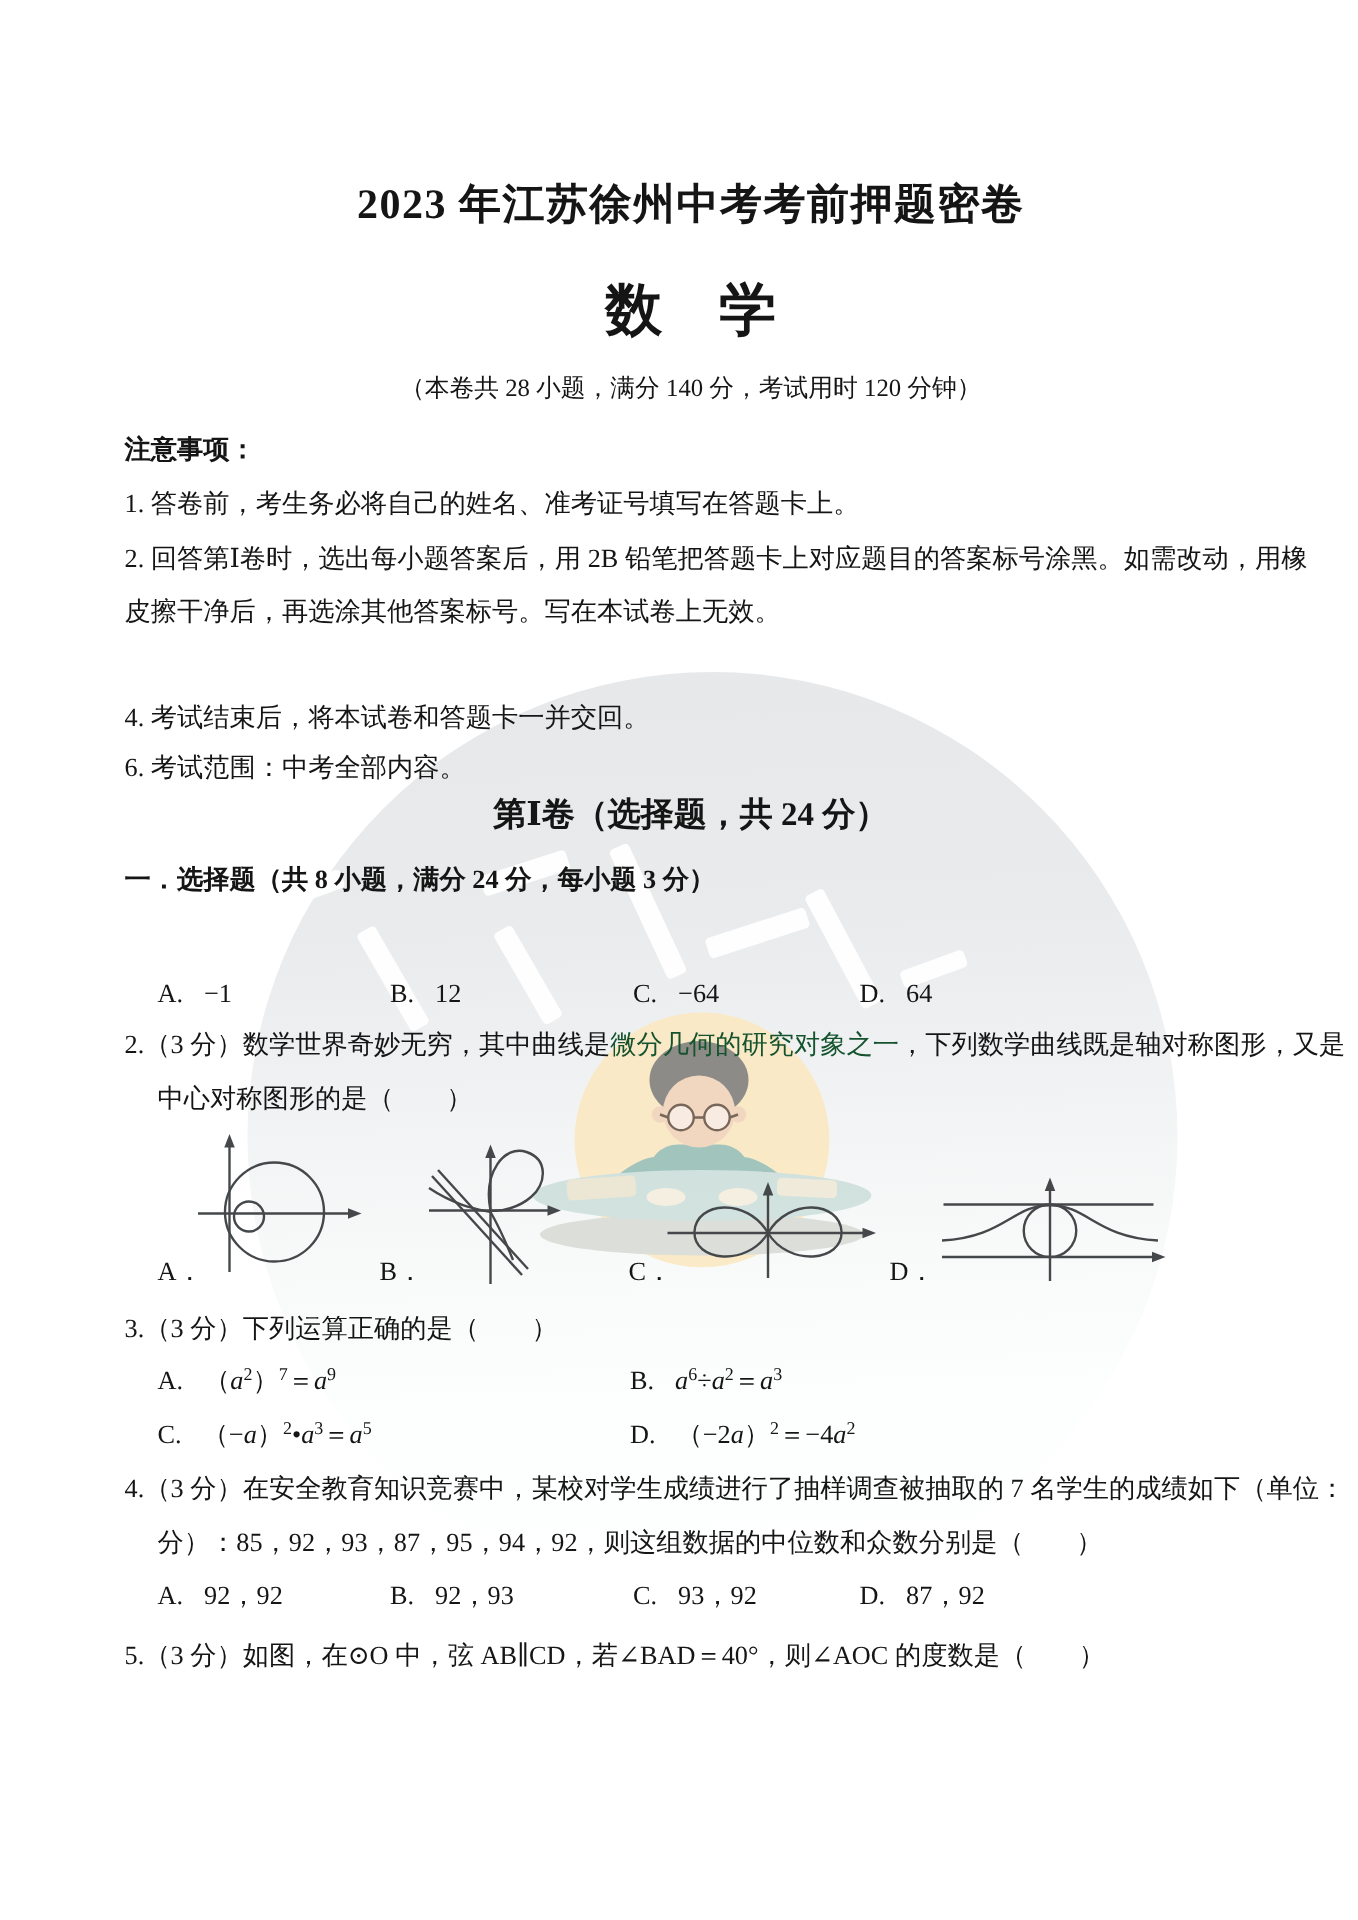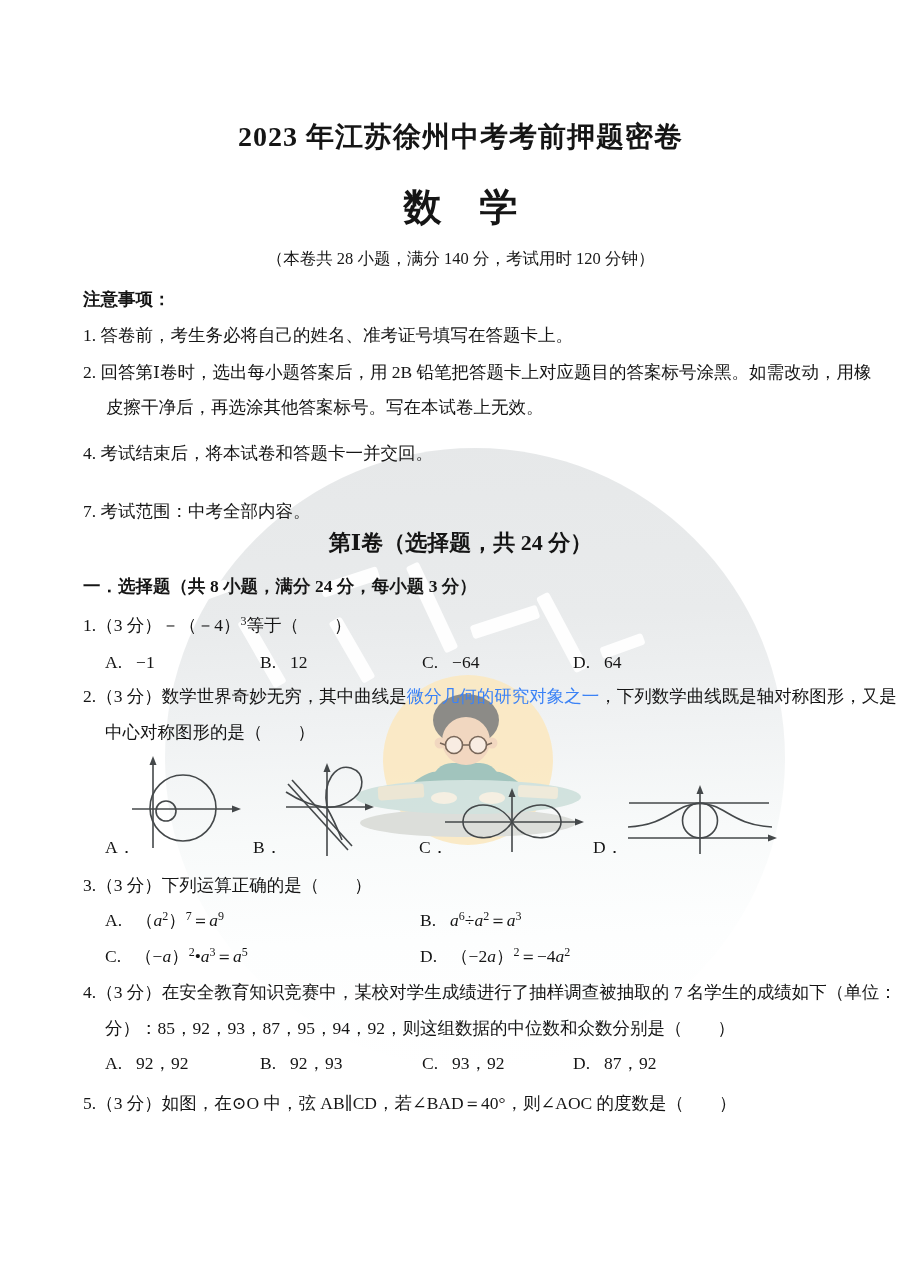--- a/index.html
+++ b/index.html
@@ -24,21 +24,21 @@
   
   .content{position:absolute;inset:0;z-index:2;}
   .abs{position:absolute;white-space:nowrap;line-height:26px;font-size:17.5px;}
   .title{left:0;right:0;text-align:center;top:121px;font-size:28px;font-weight:700;letter-spacing:1px;line-height:32px;}
   .subject{left:0;right:0;text-align:center;top:166px;font-size:38px;font-weight:700;line-height:46px;margin-top:18px;}
   .meta{left:0;right:0;text-align:center;top:246px;font-size:16.5px;}
   .notice-heading{left:83px;top:286px;font-weight:700;text-align:center;}
   .sec-title{left:0;right:0;text-align:center;top:528px;font-size:22px;font-weight:700;line-height:30px;}
   .part-heading{left:83px;top:573px;font-weight:700;}
   .opt-label{margin-right:14px;}
-  .hl{color:#3b82f6;}
+  .hl{color:#14532d;}
   sup{font-size:12px;line-height:0;vertical-align:6px;}
   i{font-style:italic;}
   .curve{position:absolute;}
   .curve path,.curve circle,.curve line{fill:none;stroke:#44484a;stroke-width:1.6;}
   .curve polygon{fill:#44484a;stroke:none;}
 </style>
 </head>
 <body>
 
 <div class="page">
@@ -81,28 +81,27 @@
 
   <div class="content">
 
     <div class="abs title">2023 年江苏徐州中考考前押题密卷</div>
     <div class="abs subject">数　学</div>
     <div class="abs meta">（本卷共 28 小题，满分 140 分，考试用时 120 分钟）</div>
 
     <div class="abs notice-heading">注意事项：</div>
     <div class="abs" style="left:83px;top:322px;text-align:center;">1. 答卷前，考生务必将自己的姓名、准考证号填写在答题卡上。</div>
     <div class="abs" style="left:83px;top:359px;">2. 回答第Ⅰ卷时，选出每小题答案后，用 2B 铅笔把答题卡上对应题目的答案标号涂黑。如需改动，用橡</div>
-    <div class="abs" style="left:83px;top:394px;margin-left:23px;">皮擦干净后，再选涂其他答案标号。写在本试卷上无效。</div>
-    <div class="abs" style="left:83px;top:440px;">4. 考试结束后，将本试卷和答题卡一并交回。</div>
-    <div class="abs" style="left:83px;top:498px;">7. 考试范围：中考全部内容。</div>
+    <div class="abs" style="left:83px;top:394px;">皮擦干净后，再选涂其他答案标号。写在本试卷上无效。</div>
+    <div class="abs" style="left:83px;top:465px;">4. 考试结束后，将本试卷和答题卡一并交回。</div>
+    <div class="abs" style="left:83px;top:498px;">6. 考试范围：中考全部内容。</div>
 
     <div class="abs sec-title">第Ⅰ卷（选择题，共 24 分）</div>
     <div class="abs part-heading">一．选择题（共 8 小题，满分 24 分，每小题 3 分）</div>
 
-    <div class="abs" style="left:83px;top:612px;"><span>1.（3 分）－（－4）</span><sup>3</sup><span>等于（　　）</span></div>
     <div class="abs" style="left:105px;top:649px;"><span class="opt-label">A.</span><span>−1</span></div>
     <div class="abs" style="left:260px;top:649px;"><span class="opt-label">B.</span><span>12</span></div>
     <div class="abs" style="left:422px;top:649px;"><span class="opt-label">C.</span><span>−64</span></div>
     <div class="abs" style="left:573px;top:649px;"><span class="opt-label">D.</span><span>64</span></div>
 
     <div class="abs" style="left:83px;top:683px;"><span>2.（3 分）数学世界奇妙无穷，其中曲线是</span><span class="hl">微分几何的研究对象之一</span><span>，下列数学曲线既是轴对称图形，又是</span></div>
     <div class="abs" style="left:105px;top:719px;">中心对称图形的是（　　）</div>
 
     <svg class="curve" style="left:128px;top:754px;" width="120" height="98" viewBox="0 0 120 98">
       <line x1="25" y1="8" x2="25" y2="94"></line>

